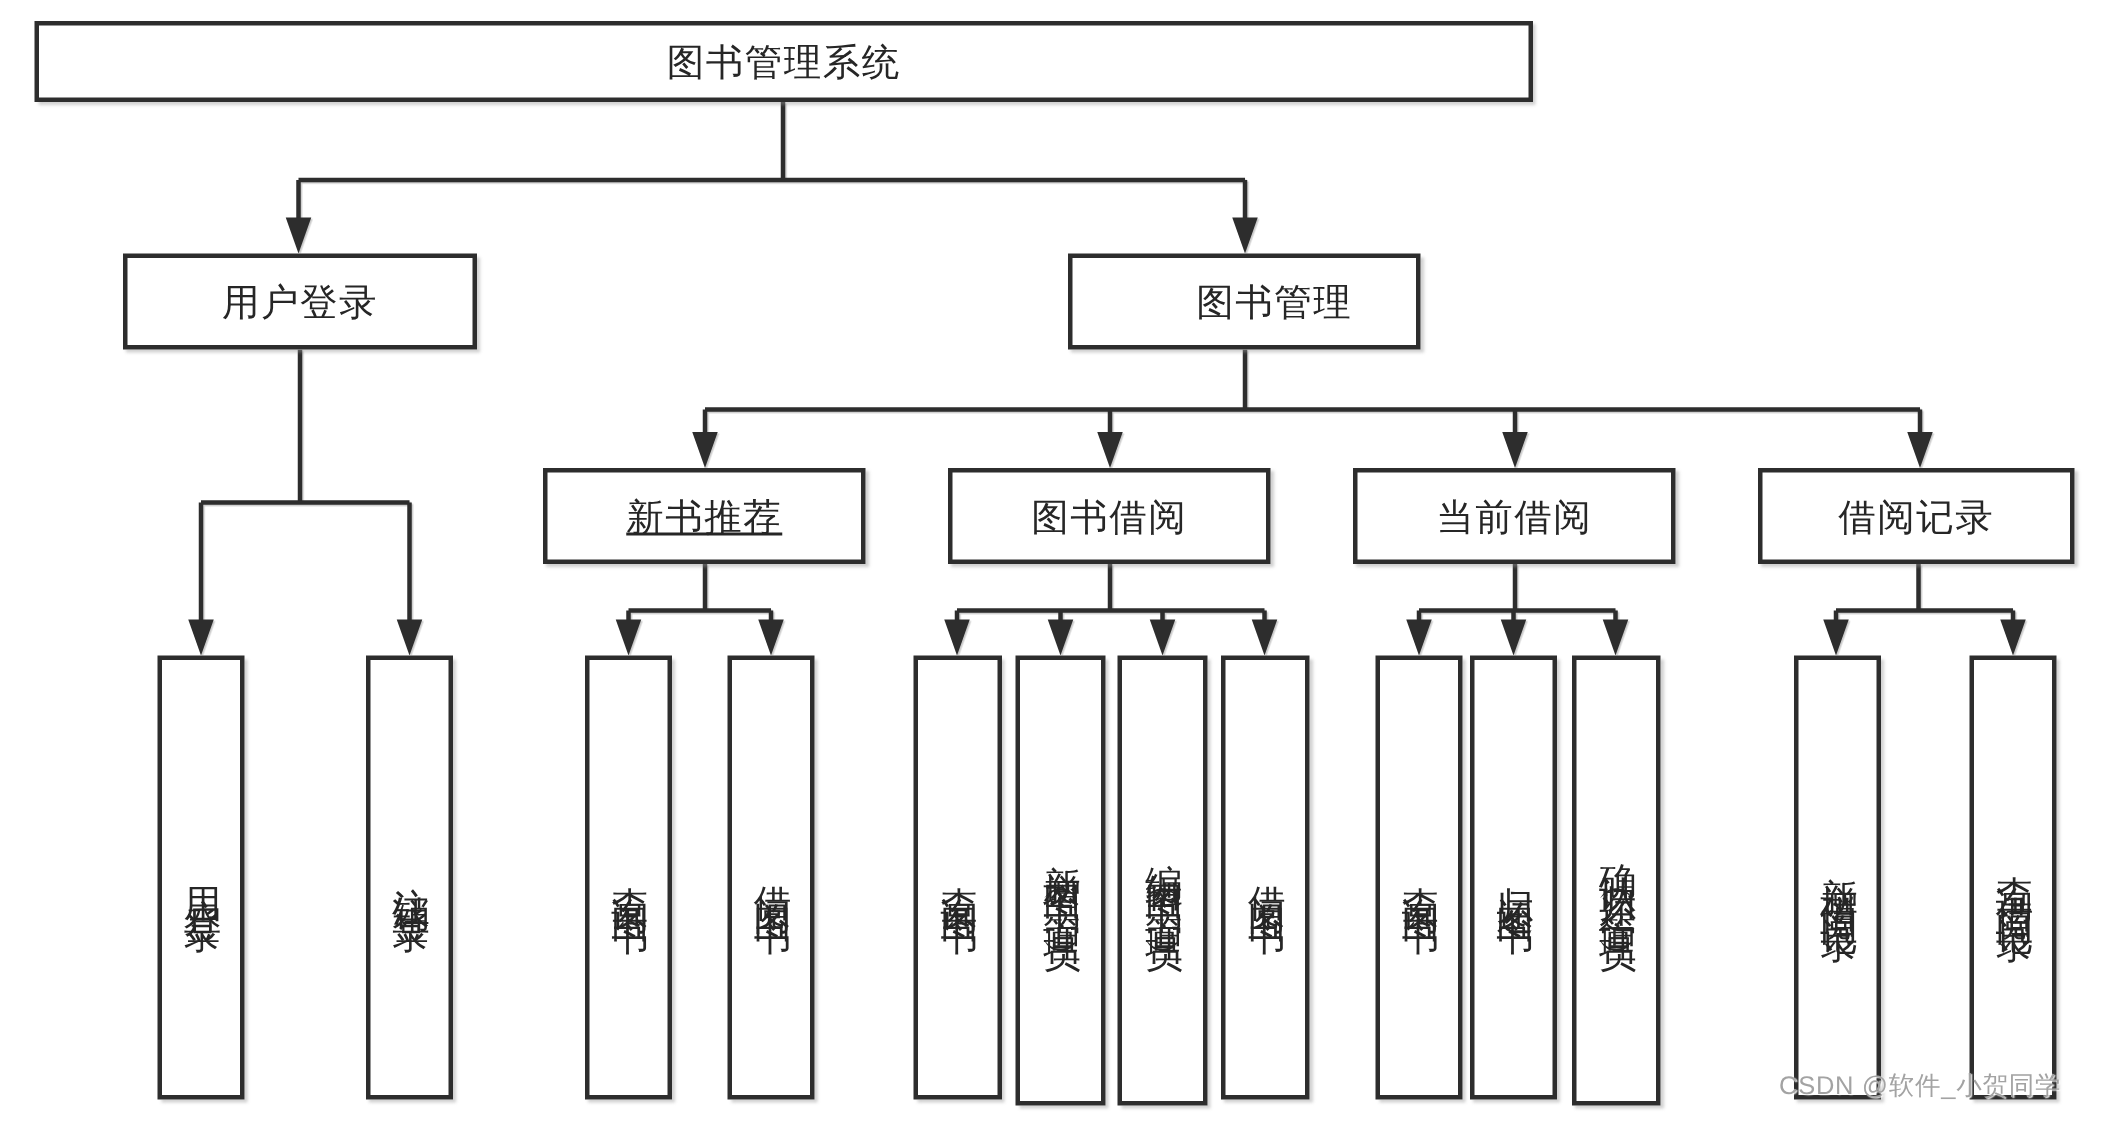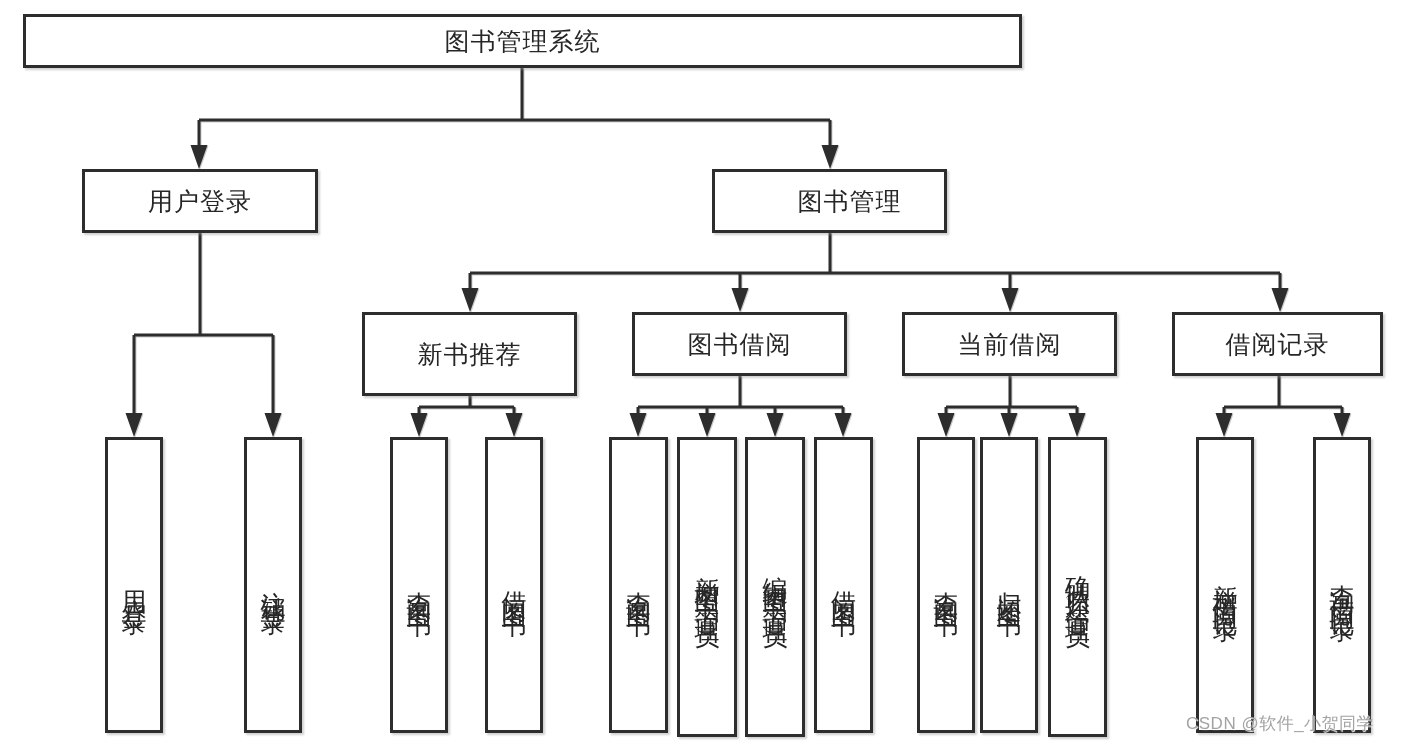--- a/index.html
+++ b/index.html
@@ -110,21 +110,21 @@
     <span>图书管理系统</span>
   </div>
 
   <div class="box h" style="left:82px; top:169px; width:236px; height:64px;">
     <span>用户登录</span>
   </div>
   <div class="box h" style="left:712px; top:169px; width:235px; height:64px;padding-left:40px;">
     <span>图书管理</span>
   </div>
 
-  <div class="box h" style="left:362px; top:312px; width:215px; height:84px;">
+  <div class="box h" style="left:362px; top:312px; width:215px; height:64px;text-decoration:underline;">
     <span>新书推荐</span>
   </div>
   <div class="box h" style="left:902px; top:312px; width:215px; height:64px;">
     <span>当前借阅</span>
   </div>
   <div class="box h" style="left:632px; top:312px; width:215px; height:64px;">
     <span>图书借阅</span>
   </div>
   <div class="box h" style="left:1172px; top:312px; width:211px; height:64px;">
     <span>借阅记录</span>

